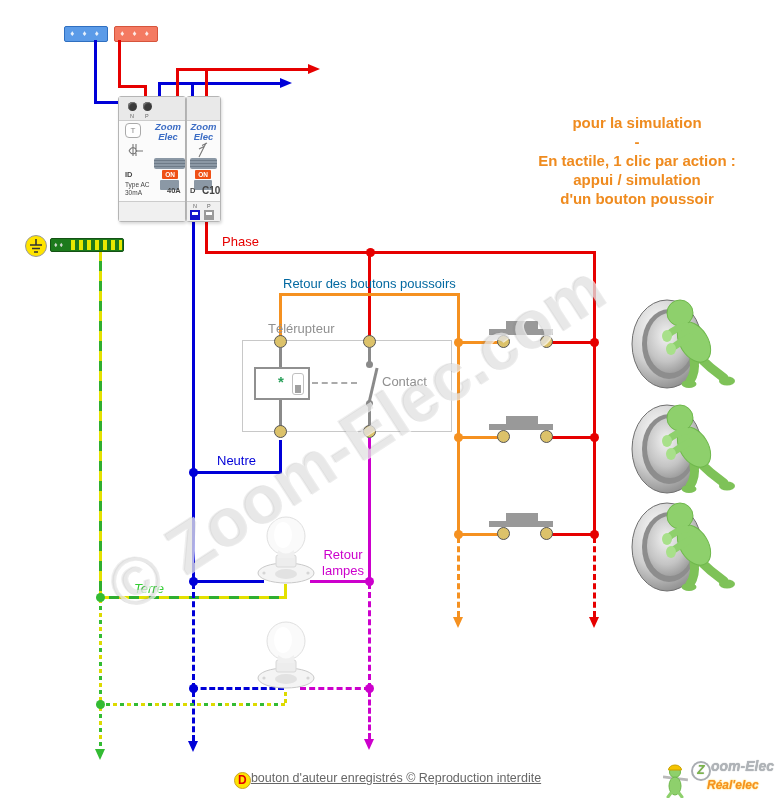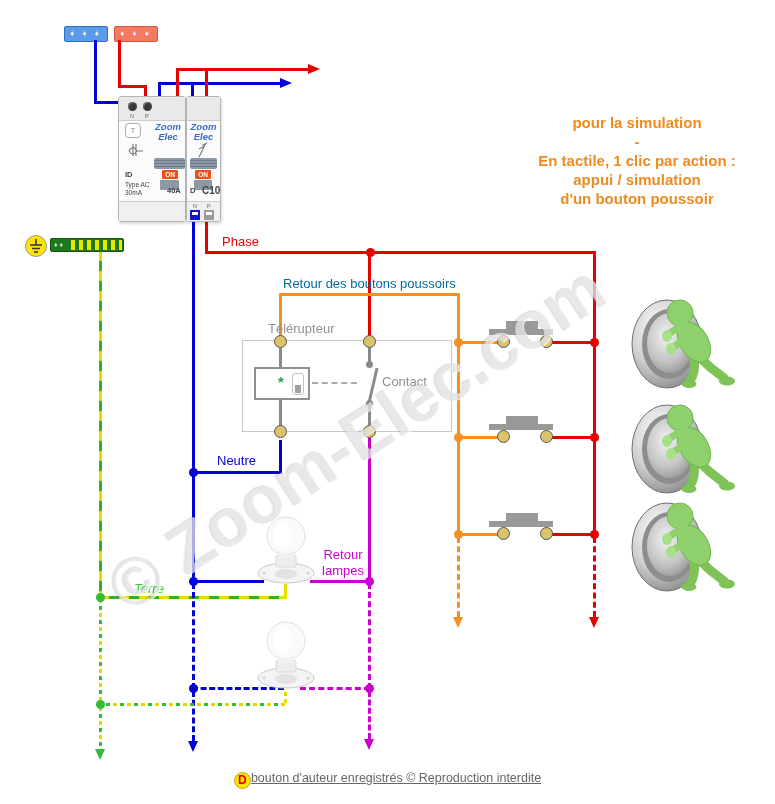--- a/index.html
+++ b/index.html
@@ -335,14 +335,27 @@
     <div>-</div>
     <div>En tactile, 1 clic par action :</div>
     <div>appui / simulation</div>
     <div>d'un bouton poussoir</div>
   </div>
 
   <div class="footer">
     <span class="dbadge">D</span><span class="txt">bouton d'auteur enregistrés © Reproduction interdite</span>
   </div>
 
+  <div class="logo">
+    <svg class="abs" style="left:0;top:6px;" width="26" height="38" viewBox="0 0 26 38">
+      <rect x="0" y="17" width="25" height="2.6" fill="#b9b9b9" transform="rotate(7 12 18)"></rect>
+      <circle cx="12" cy="12" r="5.5" fill="#8ed06c" stroke="#6fb84c"></circle>
+      <path d="M5.5 10 a6.5 5 0 0 1 13 0 z" fill="#f5c400" stroke="#caa200"></path>
+      <ellipse cx="12" cy="26" rx="6" ry="9" fill="#8ed06c" stroke="#6fb84c"></ellipse>
+      <path d="M8 33 l-3 4 M16 33 l3 4" stroke="#8ed06c" stroke-width="3" stroke-linecap="round"></path>
+    </svg>
+    <div class="brandline">
+      <span class="zc">Z</span><span>oom-Elec</span>
+    </div>
+    <div class="tag">Réal'elec</div>
+  </div>
 
 </div>
 
 </body></html>

